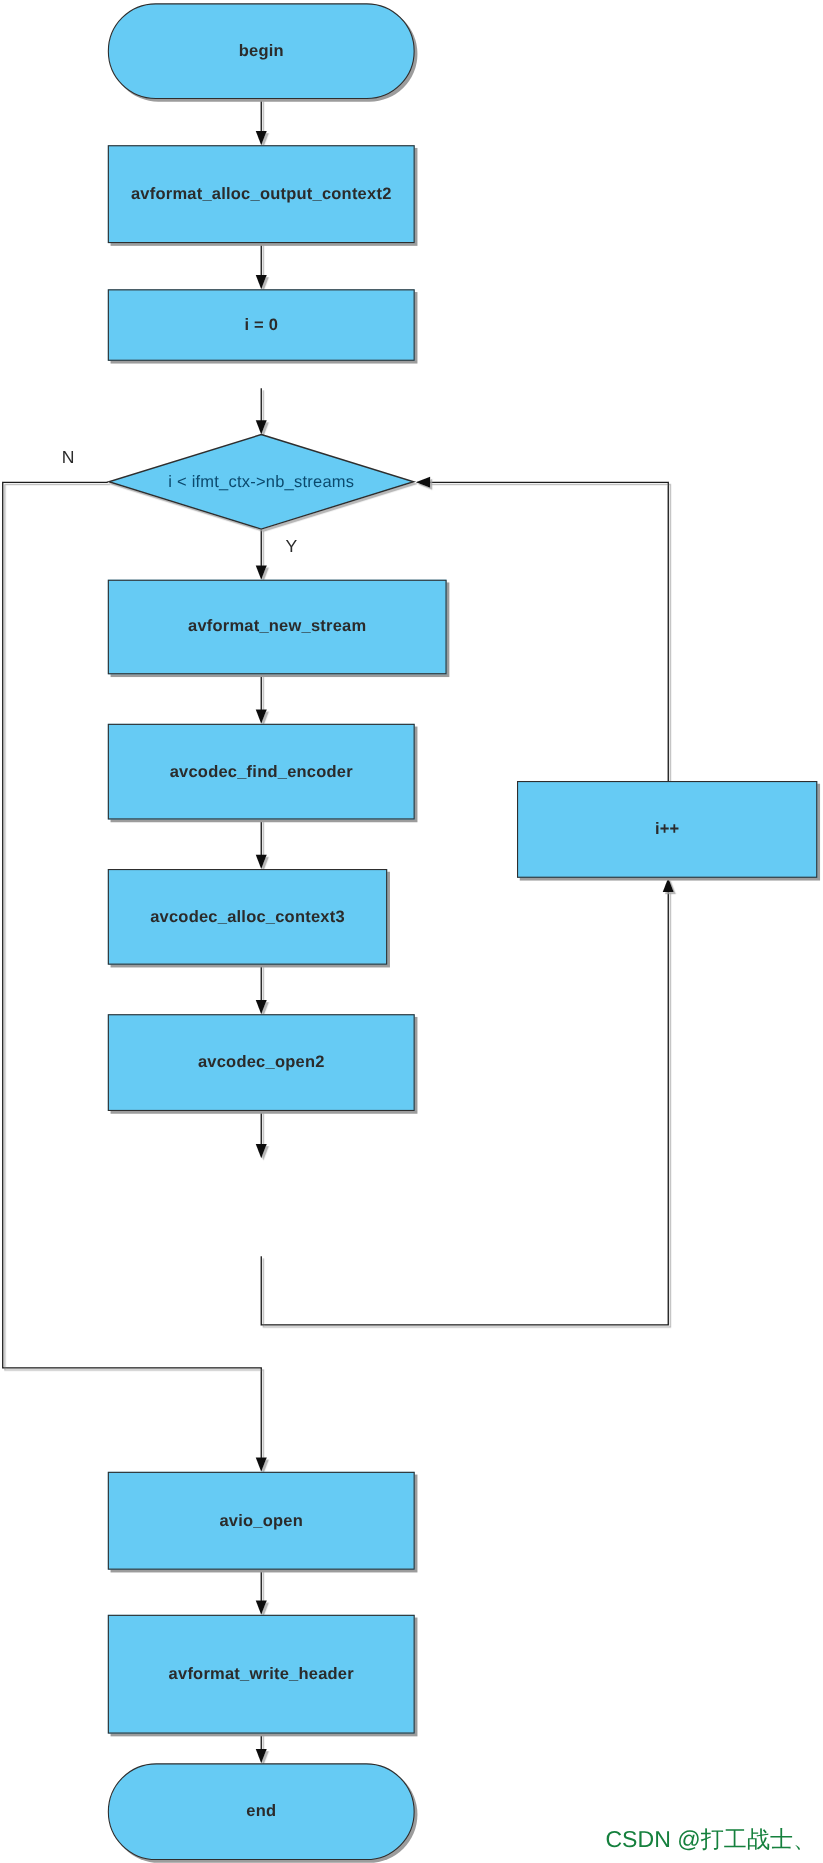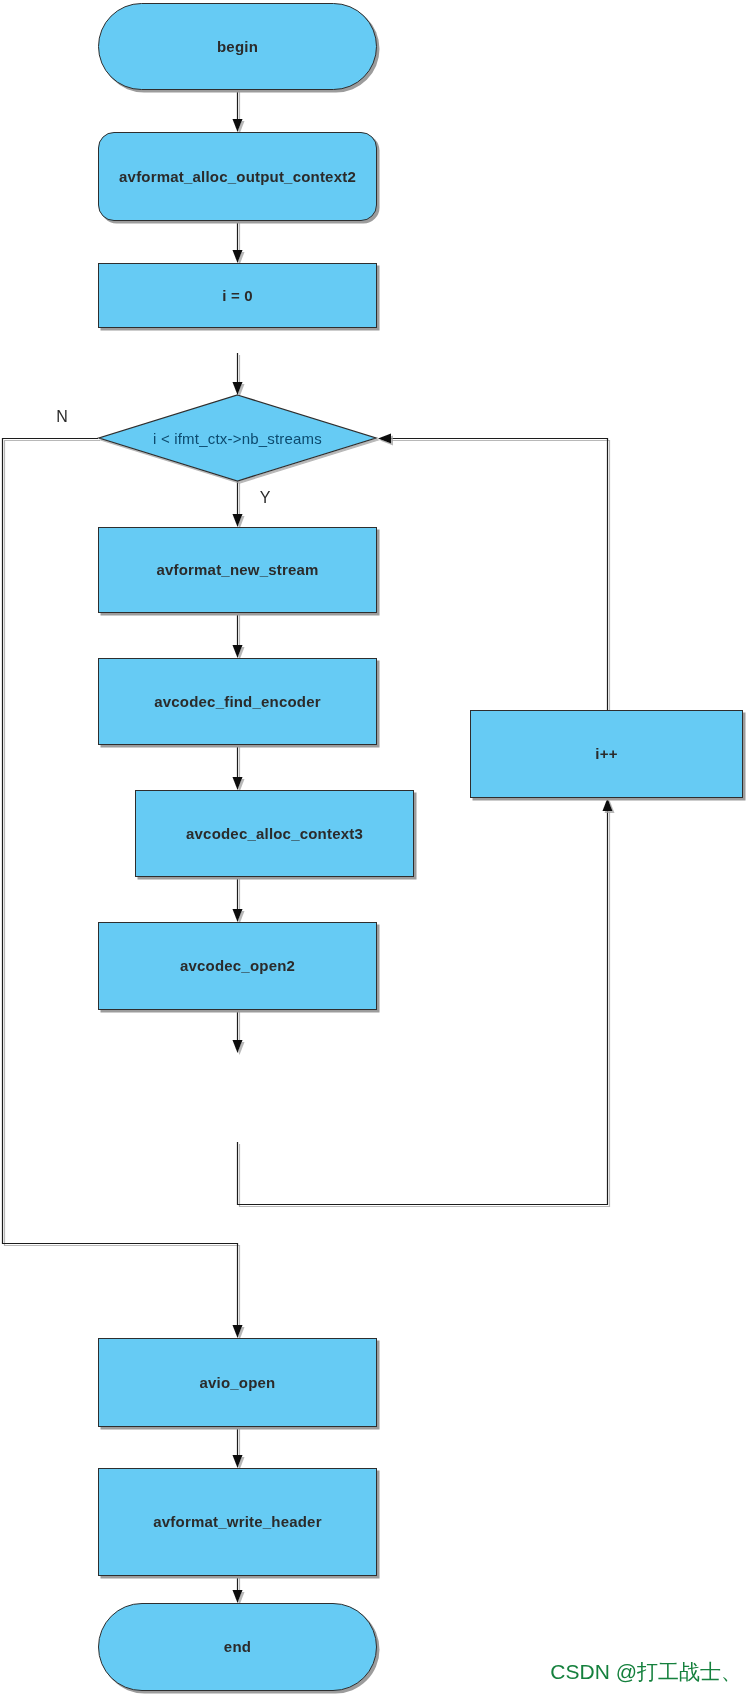--- a/index.html
+++ b/index.html
@@ -88,42 +88,42 @@
 
     <g filter="url(#lineshadow)">
       <polygon points="237.5,395 376,438 237.5,481 99,438" fill="#66cbf4" stroke="#2e2e2e" stroke-width="1.3"></polygon>
     </g>
   </svg>
 
   <div class="node stadium" style="left:98px;top:3px;width:279px;height:87px;">
     <span class="lbl">begin</span>
   </div>
 
-  <div class="node" style="left:98px;top:132px;width:279px;height:89px;border-radius:16px;">
+  <div class="node" style="left:98px;top:132px;width:279px;height:89px;">
     <span class="lbl">avformat_alloc_output_context2</span>
   </div>
 
   <div class="node" style="left:98px;top:263px;width:279px;height:65px;">
     <span class="lbl">i = 0</span>
   </div>
 
   <div class="diamond-label" style="top:395px;height:86px;">i &lt; ifmt_ctx-&gt;nb_streams</div>
 
   <div class="branch-label" style="left:48px;top:408px;">N</div>
   <div class="branch-label" style="left:251px;top:489px;">Y</div>
 
-  <div class="node" style="left:98px;top:527px;width:279px;height:86px;">
+  <div class="node" style="left:98px;top:527px;width:308px;height:86px;">
     <span class="lbl">avformat_new_stream</span>
   </div>
 
   <div class="node" style="left:98px;top:658px;width:279px;height:87px;">
     <span class="lbl">avcodec_find_encoder</span>
   </div>
 
-  <div class="node" style="left:98px;top:790px;width:279px;height:87px;margin-left:37px;">
+  <div class="node" style="left:98px;top:790px;width:254px;height:87px;">
     <span class="lbl">avcodec_alloc_context3</span>
   </div>
 
   <div class="node" style="left:98px;top:922px;width:279px;height:88px;">
     <span class="lbl">avcodec_open2</span>
   </div>
 
 
   <div class="node" style="left:470px;top:710px;width:273px;height:88px;">
     <span class="lbl">i++</span>

